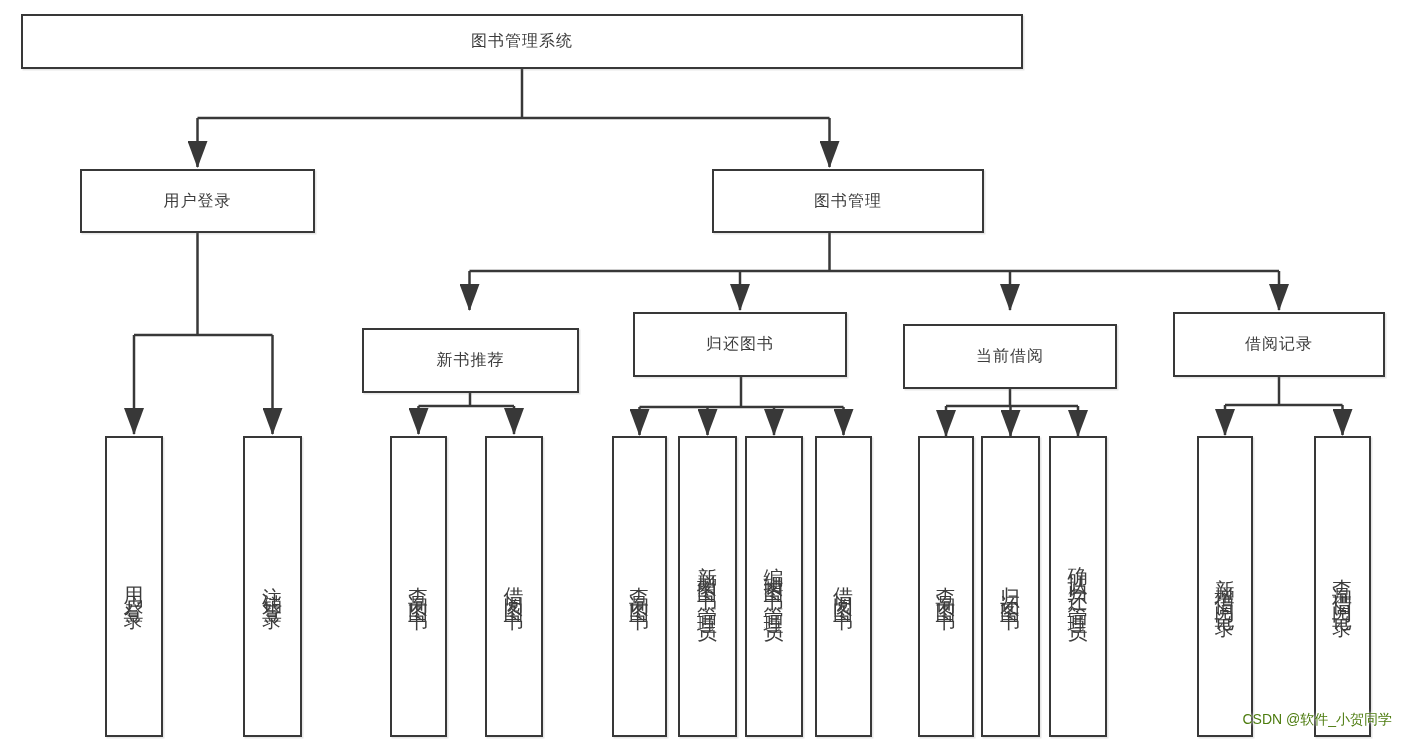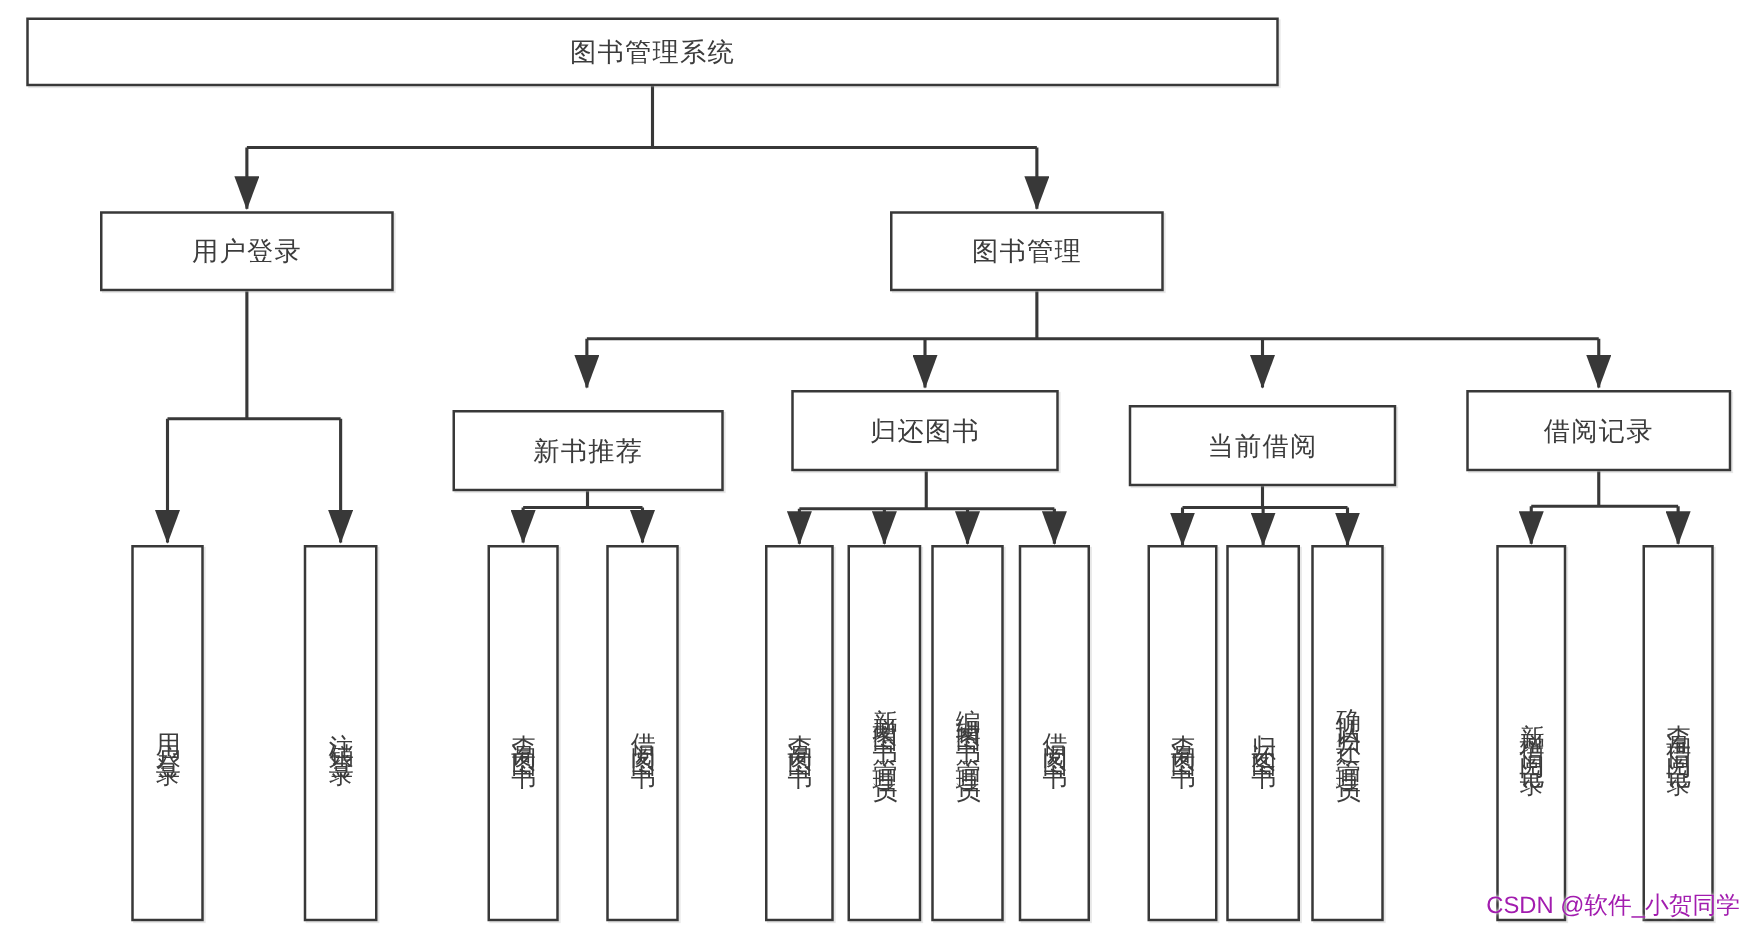--- a/index.html
+++ b/index.html
@@ -14,38 +14,38 @@
     position:absolute;
     box-sizing:border-box;
     background:#ffffff;
     border:2.5px solid #383838;
     display:flex;align-items:center;justify-content:center;
     z-index:2;
     box-shadow:1.5px 1.5px 0 rgba(120,120,120,0.18);
   }
   .node .lbl{
     color:#3c3c3c;
-    font-size:21px;
+    font-size:16px;
     letter-spacing:1px;
     white-space:nowrap;
   }
   .leaf .lbl{
     writing-mode:vertical-rl;
     text-orientation:mixed;
     font-size:20px;
     letter-spacing:8px;
     line-height:1;
     white-space:nowrap;
   }
   #watermark{
     position:absolute;
     right:13px;top:711px;
     z-index:5;
-    font-size:19px;
-    color:#a21caf;
+    font-size:14px;
+    color:#4d7c0f;
     text-shadow:0 0 4px #ffffff, 0 0 2px #ffffff;
     white-space:nowrap;
   }
 </style>
 </head>
 <body>
 
 <svg id="connectors" width="1405" height="747" viewBox="0 0 1405 747">
     <defs>
       <marker id="arw" markerUnits="userSpaceOnUse" markerWidth="27" markerHeight="20" viewBox="0 0 27 20" refX="26" refY="10" orient="auto">
@@ -87,21 +87,21 @@
     <line x1="1342.5" y1="405" x2="1342.5" y2="435" stroke="#383838" stroke-width="2.5" marker-end="url(#arw)"></line>
   </svg>
 
 <div class="node" style="left:21px;top:14px;width:1002px;height:55px">
   <span class="lbl">图书管理系统</span>
 </div>
 
 <div class="node" style="left:80px;top:169px;width:235px;height:64px">
   <span class="lbl">用户登录</span>
 </div>
-<div class="node" style="left:712px;top:169px;width:219px;height:64px">
+<div class="node" style="left:712px;top:169px;width:272px;height:64px">
   <span class="lbl">图书管理</span>
 </div>
 
 <div class="node" style="left:362px;top:328px;width:217px;height:65px">
   <span class="lbl">新书推荐</span>
 </div>
 <div class="node" style="left:633px;top:312px;width:214px;height:65px">
   <span class="lbl">归还图书</span>
 </div>
 <div class="node" style="left:903px;top:324px;width:214px;height:65px">

